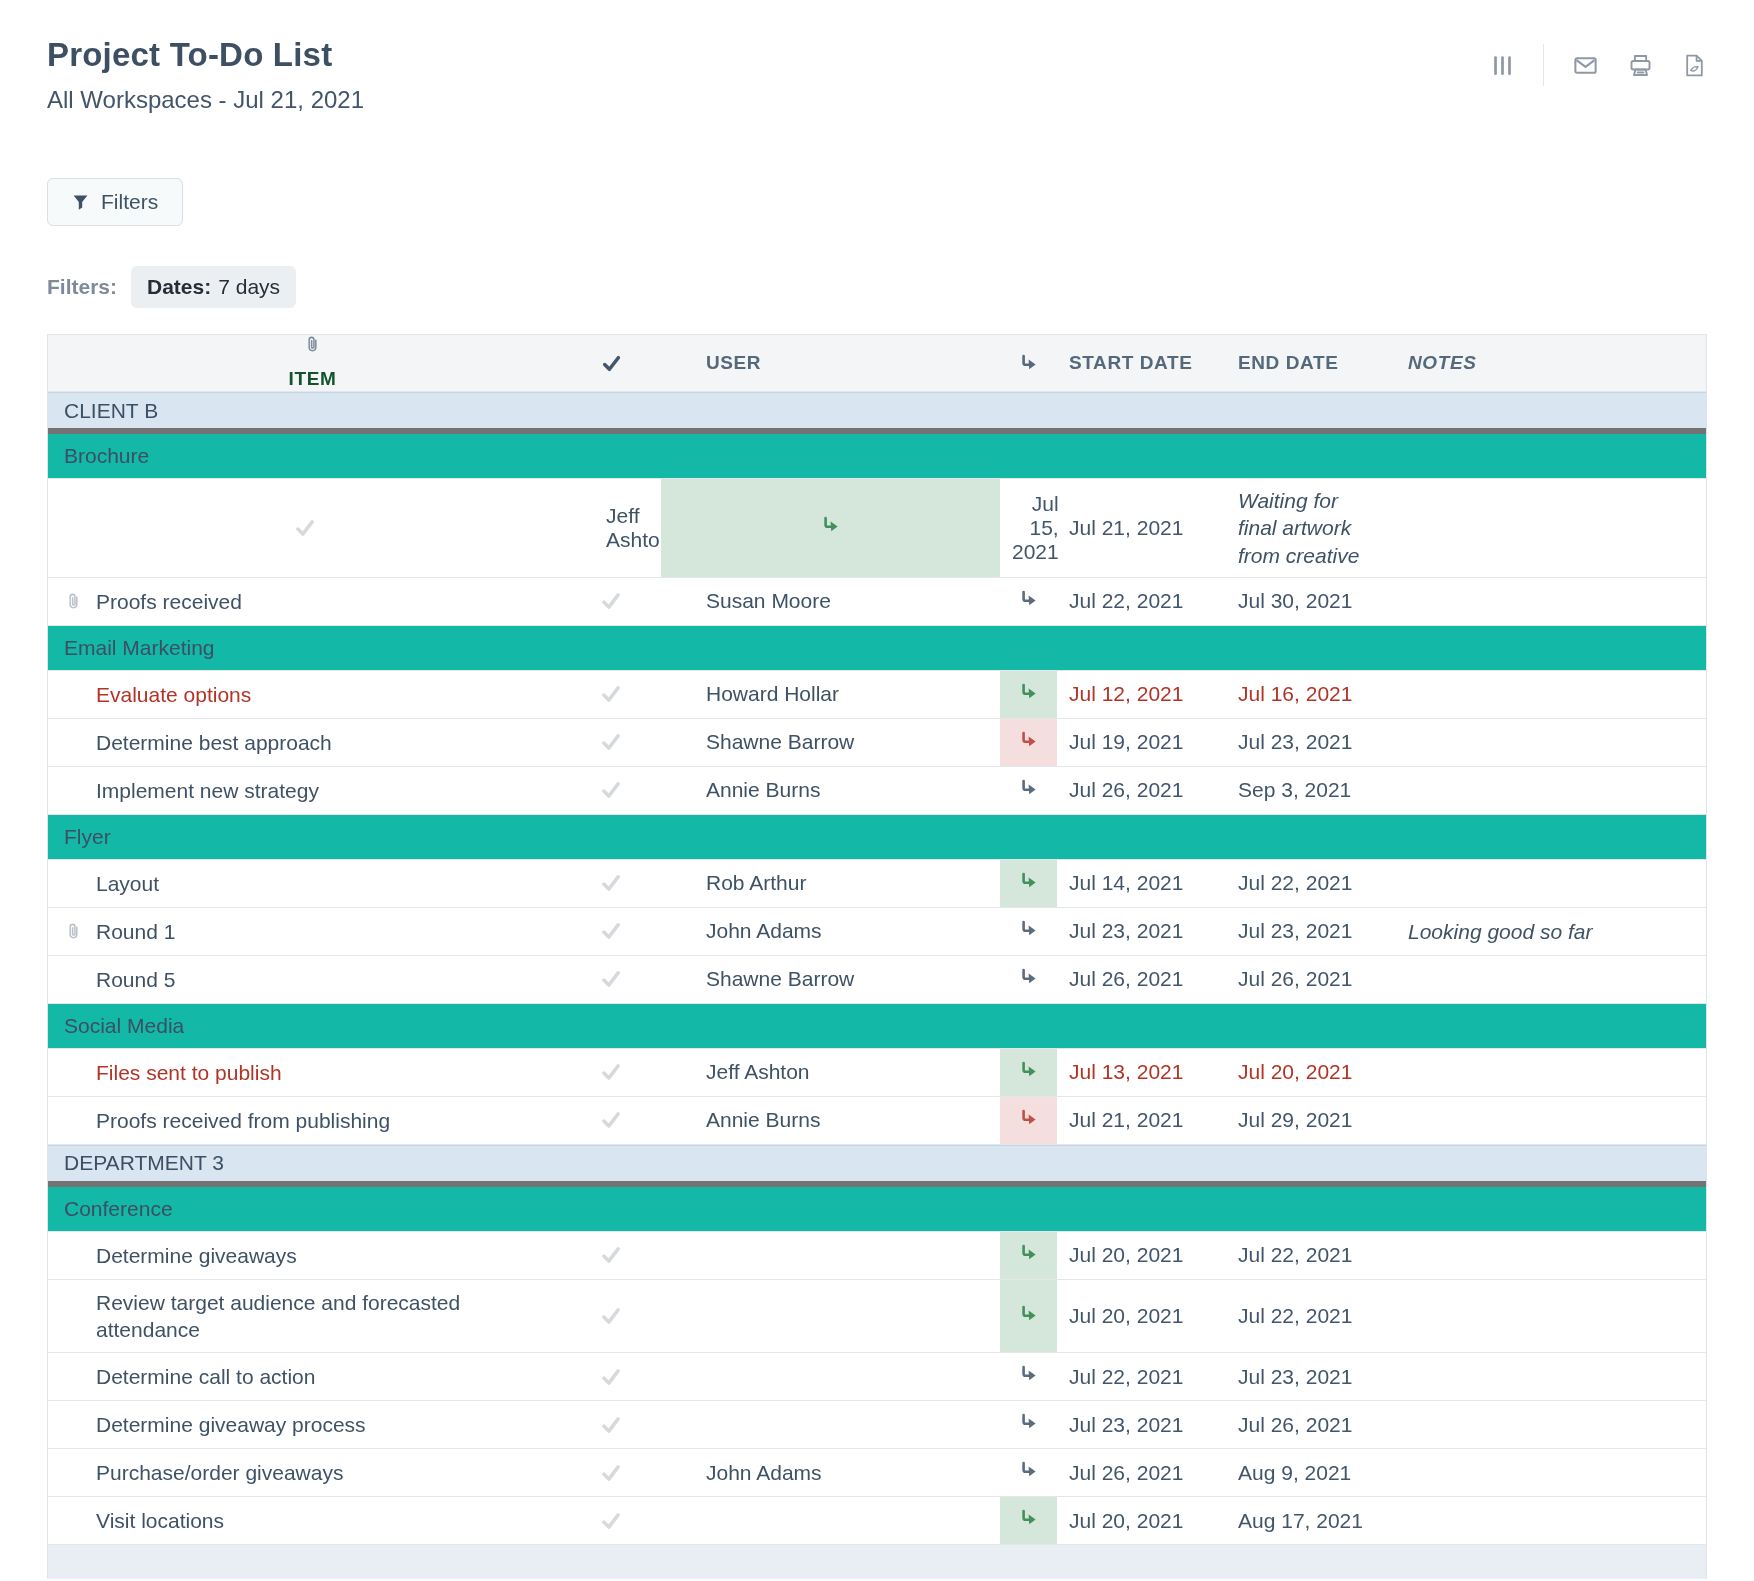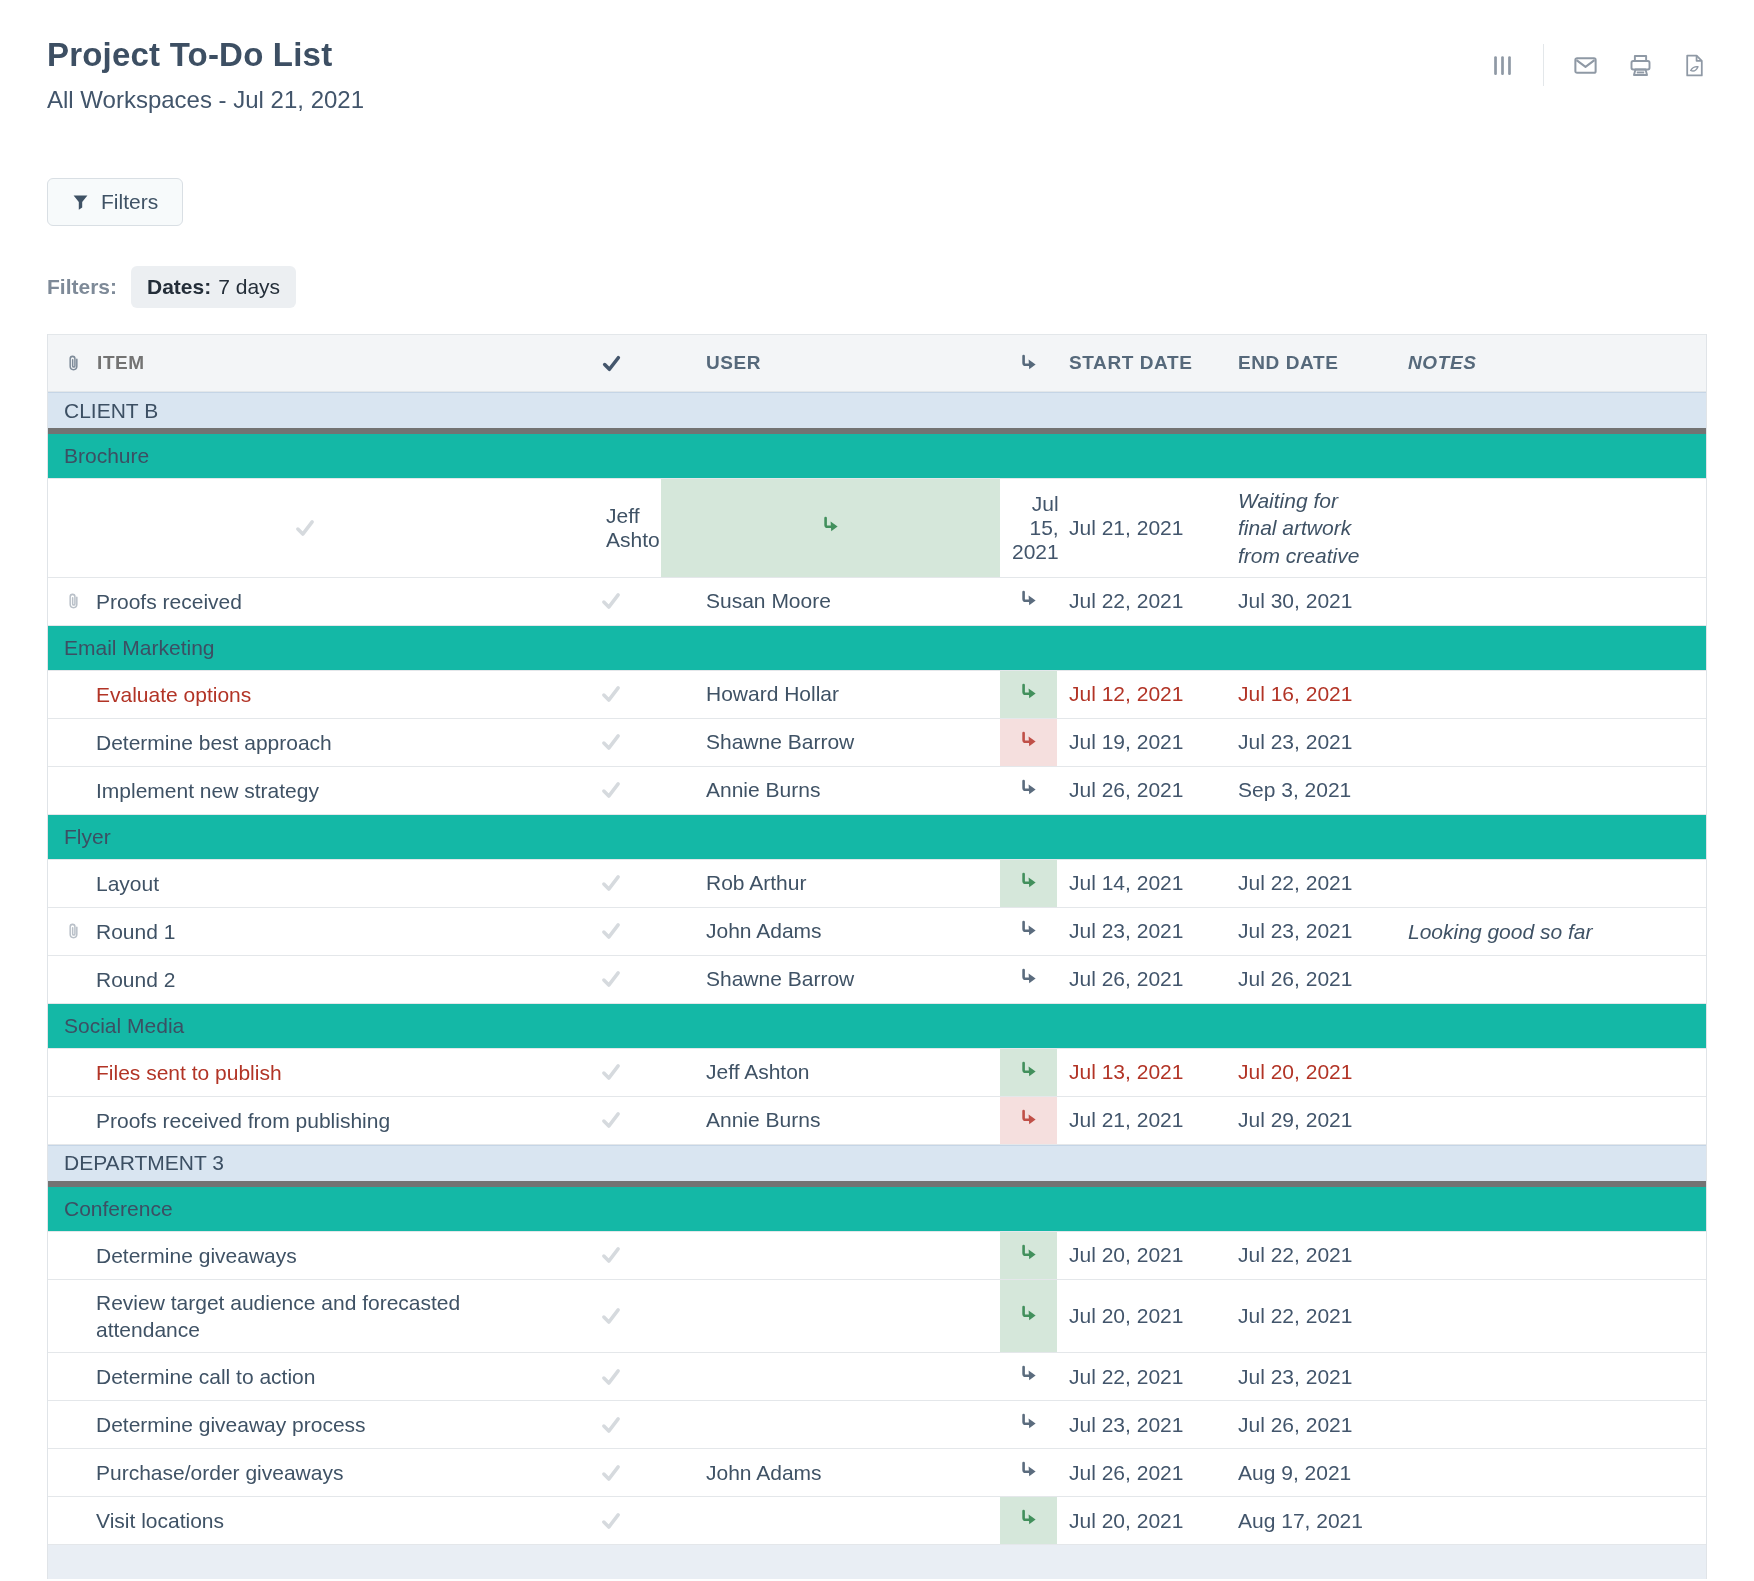--- a/index.html
+++ b/index.html
@@ -25,21 +25,21 @@
     color:#242e39; cursor:pointer; white-space:nowrap; }
   .chip b { font-weight:700; margin-right:7px; }
 
   
   .table { margin-top:26px; border-left:1px solid #e0e4e8; border-right:1px solid #e0e4e8; }
   .grid { display:grid; grid-template-columns:513px 100px 339px 57px 169px 170px 1fr;
     align-items:stretch; }
   .thead { background:#f3f5f7; border-top:1px solid #e3e7ea; border-bottom:1px solid #e3e7ea;
     min-height:58px; font-size:19px; font-weight:700; letter-spacing:.6px; color:#56697b; }
   .cell { display:flex; align-items:center; }
-  .thead .c-item { padding-left:16px; gap:14px; color:#737373; }
+  .thead .c-item { padding-left:16px; gap:14px; color:#14532d;flex-direction:column; }
   .thead .clip { color:#7e8b99; display:inline-flex; }
   .c-check { justify-content:center; }
   .c-user { padding-left:45px; }
   .c-arrow { justify-content:center; }
   .c-start, .c-end { padding-left:12px; }
   .c-notes { padding-left:12px; padding-right:14px;font-style:italic; }
 
   .row { border-bottom:1px solid #e4e7ea; background:#ffffff; font-size:21px; color:#3f5265; }
   .row-section { background:#d9e5f1; border-top:1px solid #c5d5e6; border-bottom:6px solid #737373;
     min-height:42px; display:flex; align-items:center; padding-left:16px; font-size:21px; color:#3c4f63; }
@@ -336,21 +336,21 @@
           </div>
           <div class="cell c-start date">Jul 23, 2021</div>
           <div class="cell c-end date">Jul 23, 2021</div>
           <div class="cell c-notes">
             <div class="notes-text">Looking good so far</div>
           </div>
         </div>
         <div class="grid row row-task">
           <div class="cell c-item">
             <div class="icon-slot"></div>
-            <div class="item-text">Round 2</div>
+            <div class="item-text">Round 5</div>
           </div>
           <div class="cell c-check">
             <div class="check">
               <svg viewBox="0 0 20 20" width="22" height="22" fill="none" stroke="currentColor" stroke-width="3.2" stroke-linecap="round" stroke-linejoin="round">
                 <path d="M3.5 11 L8 15.5 L16.5 4.5"></path>
               </svg>
             </div>
           </div>
           <div class="cell c-user">Shawne Barrow</div>
           <div class="cell c-arrow arrow-box arrow-plain">

